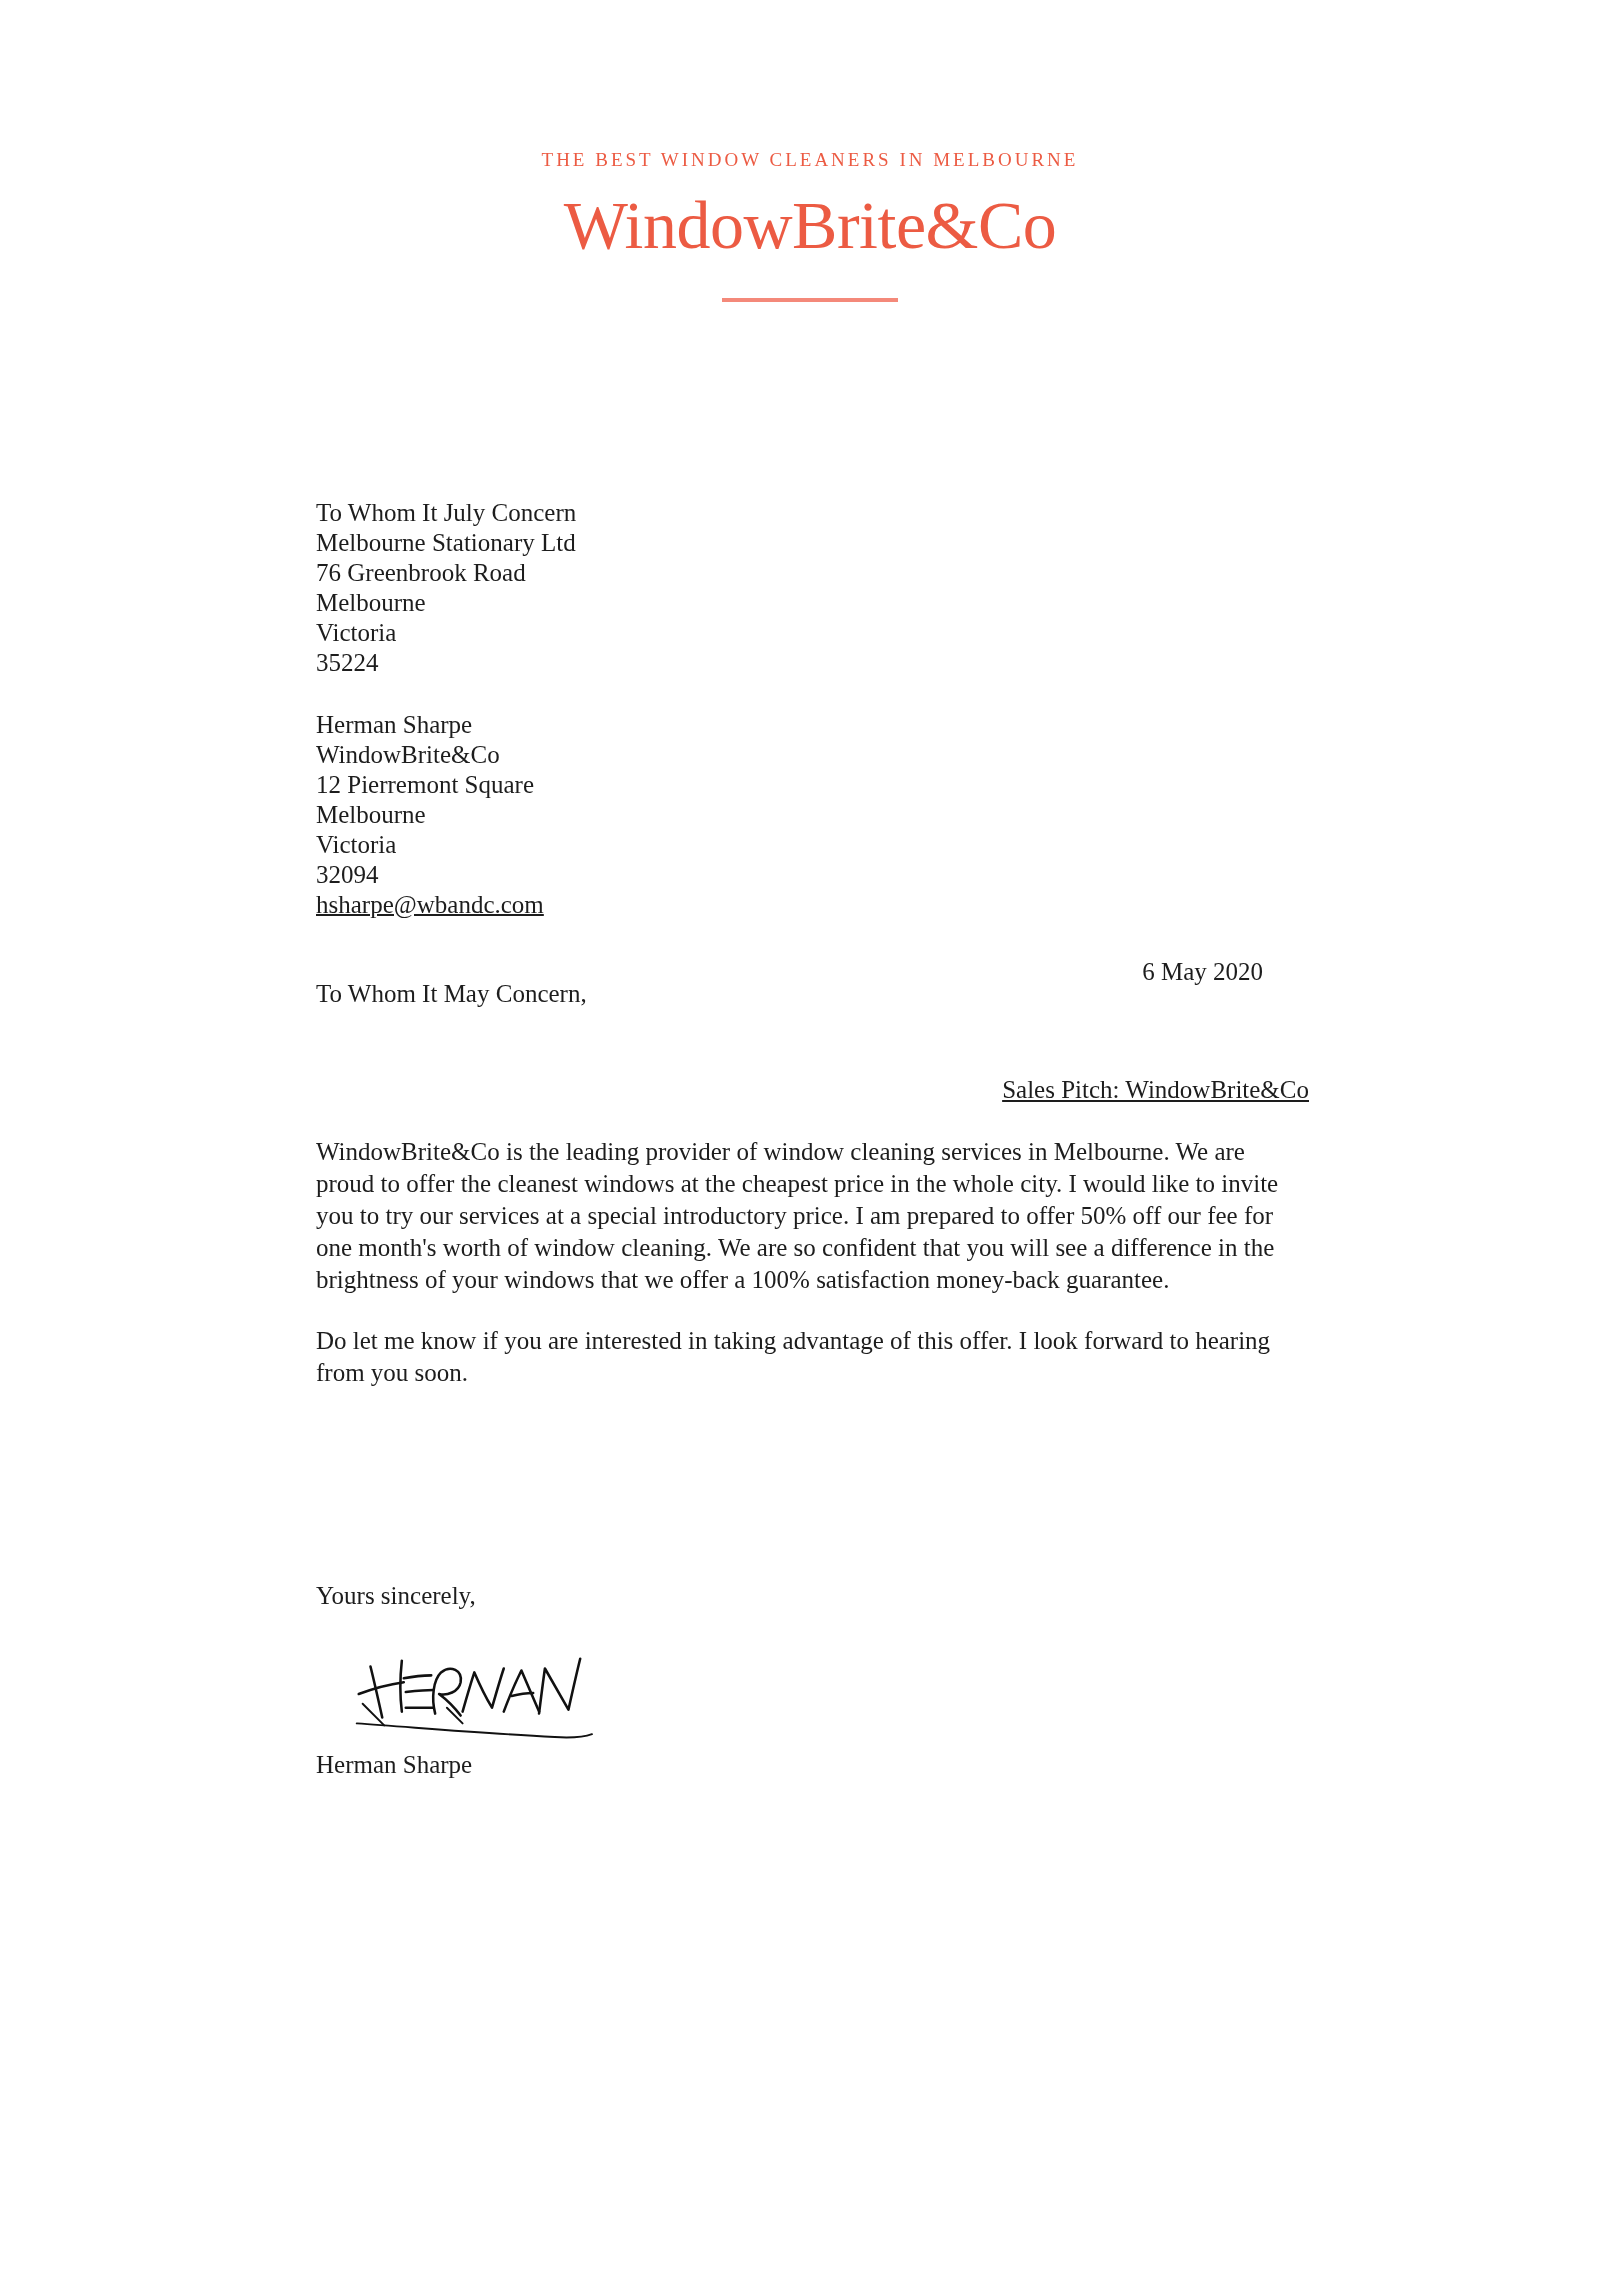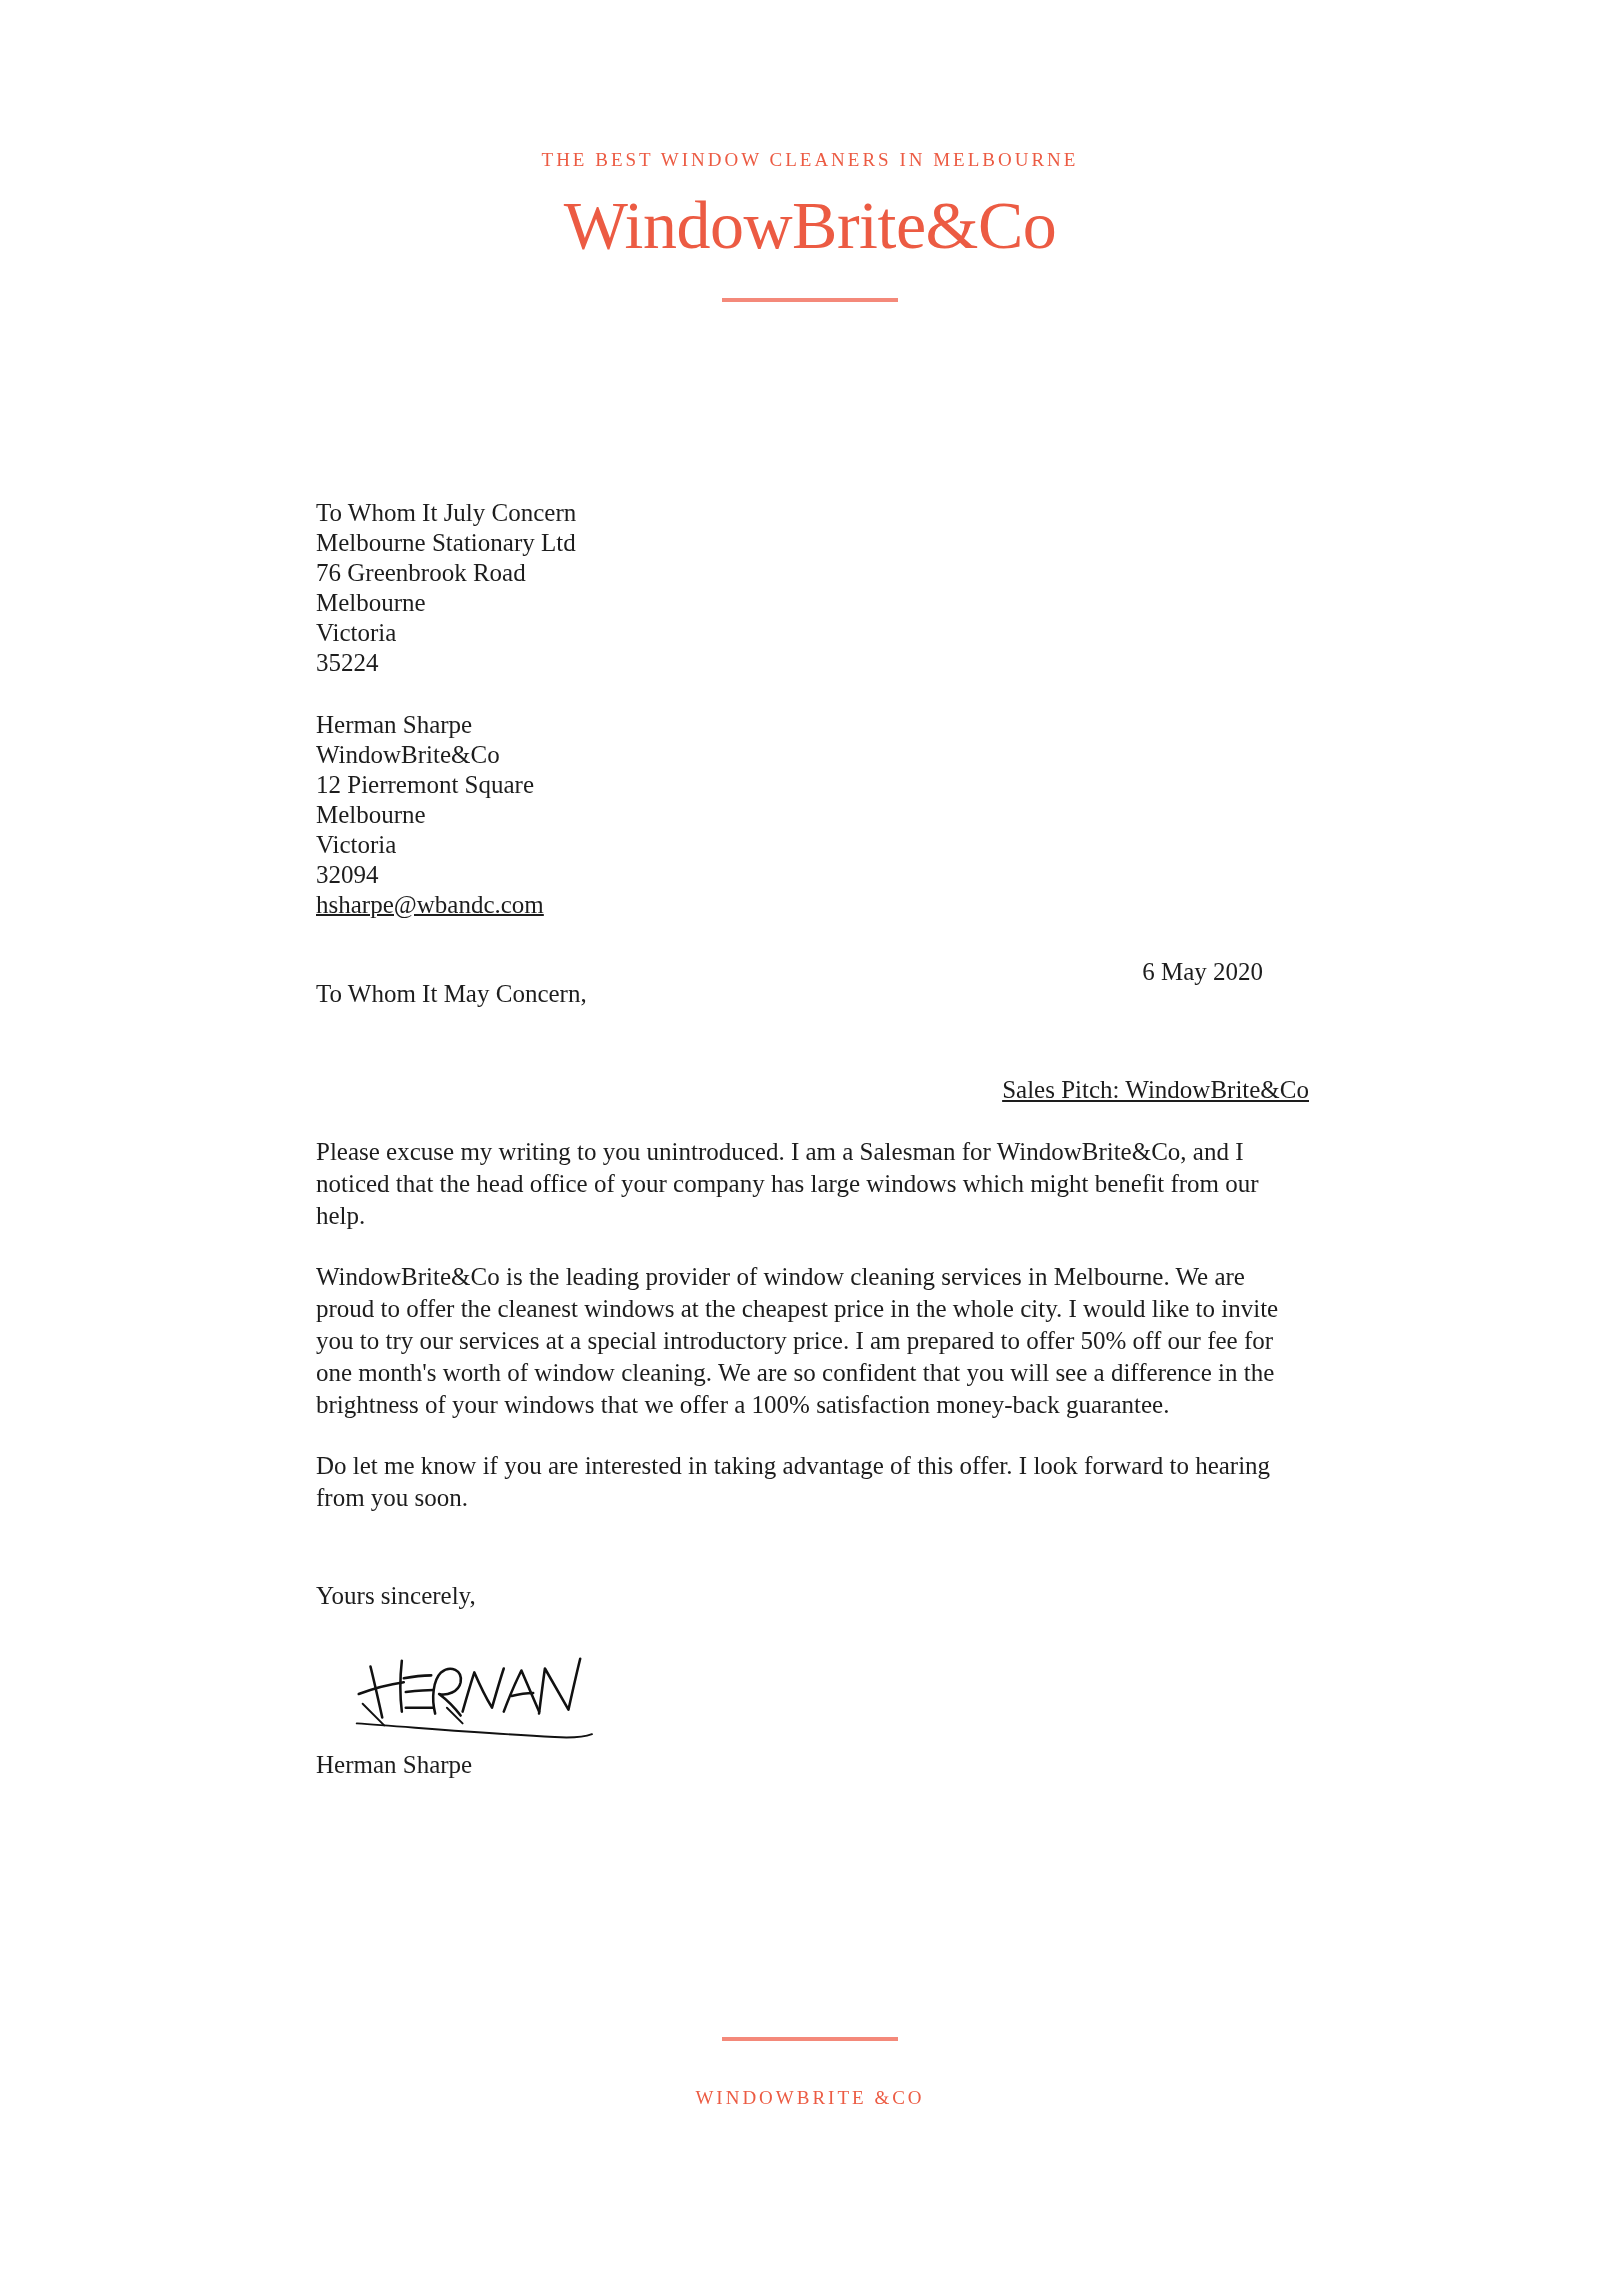--- a/index.html
+++ b/index.html
@@ -206,21 +206,20 @@
       <div class="addr-line"><a class="email-link" href="#">hsharpe@wbandc.com</a></div>
     </div>
 
     <div class="date-line">6 May 2020</div>
 
     <div class="salutation">To Whom It May Concern,</div>
 
     <div class="subject"><span>Sales Pitch: WindowBrite&amp;Co</span></div>
 
     <div class="paragraphs">
-      <p>Please excuse my writing to you unintroduced. I am a Salesman for WindowBrite&amp;Co, and I noticed that the head office of your company has large windows which might benefit from our help.</p>
       <p>WindowBrite&amp;Co is the leading provider of window cleaning services in Melbourne. We are proud to offer the cleanest windows at the cheapest price in the whole city. I would like to invite you to try our services at a special introductory price. I am prepared to offer 50% off our fee for one month's worth of window cleaning. We are so confident that you will see a difference in the brightness of your windows that we offer a 100% satisfaction money-back guarantee.</p>
       <p>Do let me know if you are interested in taking advantage of this offer. I look forward to hearing from you soon.</p>
     </div>
 
     <div class="signoff">Yours sincerely,</div>
 
     <div class="signature">
       <svg viewBox="0 0 300 110" xmlns="http://www.w3.org/2000/svg" aria-hidden="true">
         <g fill="none" stroke="#111111" stroke-width="2.6" stroke-linecap="round" stroke-linejoin="round">
 
@@ -246,19 +245,15 @@
           <path d="M18 66 C26 74, 34 82, 40 88" stroke-width="2"></path>
           <path d="M104 70 C110 76, 116 82, 120 86" stroke-width="2"></path>
         </g>
       </svg>
     </div>
 
     <div class="signer-name">Herman Sharpe</div>
 
   </div>
 
-  <div class="footer">
-    <div class="footer-rule"></div>
-    <div class="footer-name">WINDOWBRITE &amp;CO</div>
-  </div>
 
 </div>
 
 
 </body></html>

